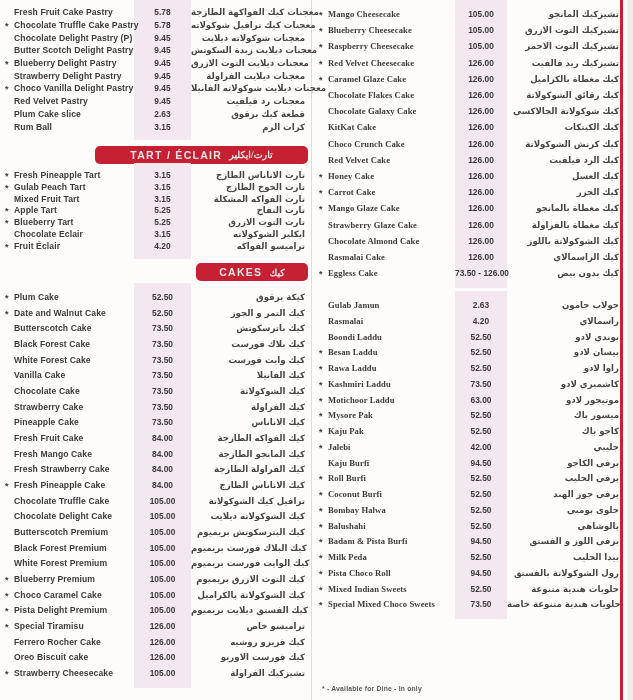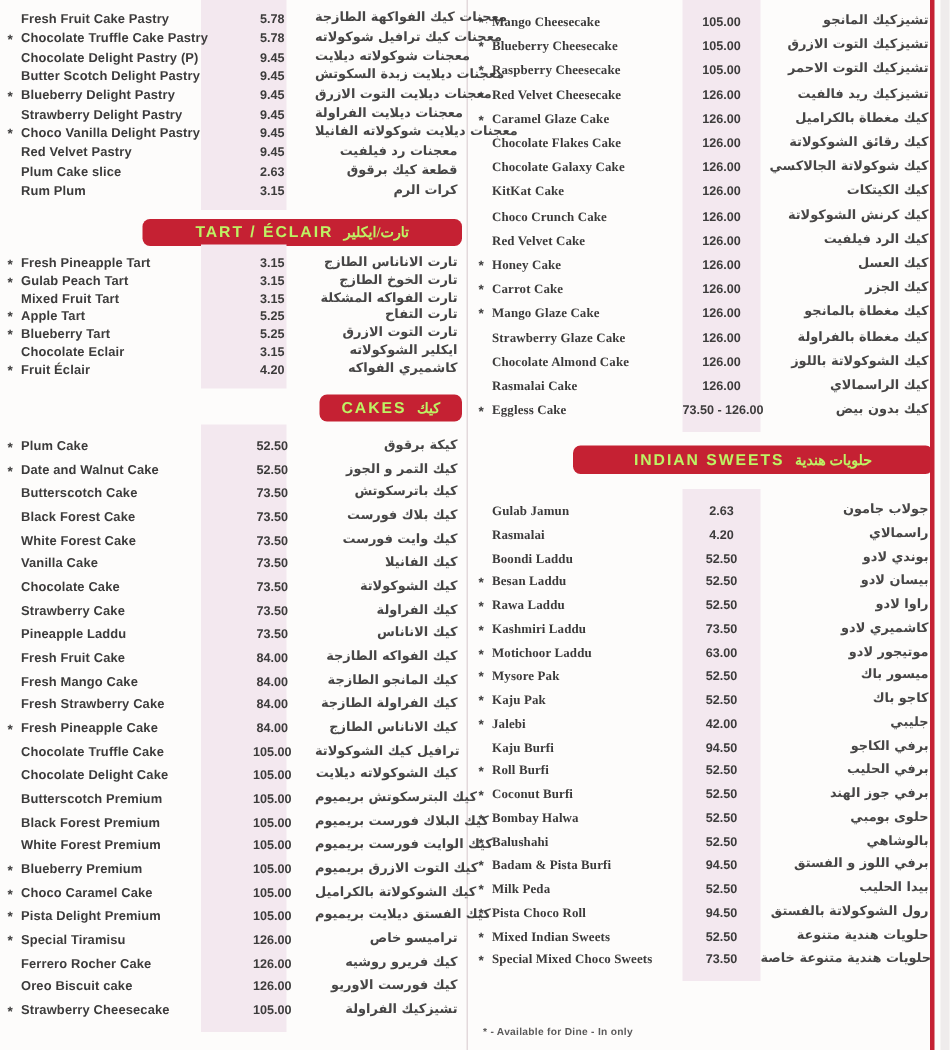--- a/index.html
+++ b/index.html
@@ -33,37 +33,37 @@
   .c1-b1 .row{height:15.75px;}
 
   .star{position:absolute;left:1px;top:50%;transform:translateY(-38%);
         font-size:9px;font-weight:bold;color:#3c3b3b;}
   .en{flex:none;padding-left:10px;box-sizing:border-box;
       font-size:8.6px;font-weight:bold;letter-spacing:.1px;white-space:nowrap;
       overflow:visible;}
   .col0 .en{width:130px;}
   .col1 .en{width:137px;font-family:Liberation Serif, serif;}
   .price{flex:none;text-align:center;font-size:8.4px;font-weight:bold;white-space:nowrap;}
-  .col0 .price{width:57px;padding-left:19px;}
+  .col0 .price{width:57px;}
   .col1 .price{width:52px;}
   .ar{flex:1;text-align:right;padding-right:3px;font-size:8.6px;font-weight:bold;
       color:#474646;white-space:nowrap;direction:rtl;
       font-family:"DejaVu Sans",sans-serif;}
 
   .hdr{
     margin-left:auto;height:18px;border-radius:5px;background:#c52133;
     display:flex;align-items:center;justify-content:center;gap:7px;
-    color:#bef264;box-sizing:border-box;
+    color:#e5e5e5;box-sizing:border-box;
   }
   .hdr .hdr-en{font-size:10.5px;font-weight:bold;letter-spacing:1.3px;white-space:nowrap;}
   .hdr .hdr-ar{font-size:9.5px;font-weight:bold;white-space:nowrap;direction:rtl;
                font-family:Liberation Serif, serif;}
   .c0-b1 .hdr{width:213px;margin-top:13px;}
   .c0-b1 .items{margin-top:5px;}
-  .c0-b2 .hdr{width:95px;margin-top:11px;}
+  .c0-b2 .hdr{width:112px;margin-top:11px;}
   .c0-b2 .items{margin-top:8px;}
   .c1-b1 .hdr{width:240px;margin-top:16px;height:19px;}
   .c1-b1 .items{margin-top:16px;}
 
   .footnote{
     position:absolute;left:322px;top:685px;font-size:6.8px;color:#5a5959;
     font-weight:bold;letter-spacing:.2px;
   }
 </style>
 </head>
@@ -119,21 +119,21 @@
             <span class="en">Red Velvet Pastry</span>
             <span class="price">9.45</span>
             <span class="ar">معجنات رد فيلفيت</span>
           </div>
           <div class="row">
             <span class="en">Plum Cake slice</span>
             <span class="price">2.63</span>
             <span class="ar">قطعة كيك برقوق</span>
           </div>
           <div class="row">
-            <span class="en">Rum Plum</span>
+            <span class="en">Rum Ball</span>
             <span class="price">3.15</span>
             <span class="ar">كرات الرم</span>
           </div>
         </div>
       </div>
       <div class="block c0-b1">
         <div class="hdr">
           <span class="hdr-en">TART / ÉCLAIR</span>
           <span class="hdr-ar">تارت/ايكلير</span>
         </div>
@@ -169,21 +169,21 @@
           </div>
           <div class="row">
             <span class="en">Chocolate Eclair</span>
             <span class="price">3.15</span>
             <span class="ar">ايكلير الشوكولاته</span>
           </div>
           <div class="row">
             <span class="star">*</span>
             <span class="en">Fruit Éclair</span>
             <span class="price">4.20</span>
-            <span class="ar">كاشميري الفواكه</span>
+            <span class="ar">تراميسو الفواكه</span>
           </div>
         </div>
       </div>
       <div class="block c0-b2">
         <div class="hdr">
           <span class="hdr-en">CAKES</span>
           <span class="hdr-ar">كيك</span>
         </div>
         <div class="items">
           <div class="row">
@@ -222,21 +222,21 @@
             <span class="en">Chocolate Cake</span>
             <span class="price">73.50</span>
             <span class="ar">كيك الشوكولاتة</span>
           </div>
           <div class="row">
             <span class="en">Strawberry Cake</span>
             <span class="price">73.50</span>
             <span class="ar">كيك الفراولة</span>
           </div>
           <div class="row">
-            <span class="en">Pineapple Laddu</span>
+            <span class="en">Pineapple Cake</span>
             <span class="price">73.50</span>
             <span class="ar">كيك الاناناس</span>
           </div>
           <div class="row">
             <span class="en">Fresh Fruit Cake</span>
             <span class="price">84.00</span>
             <span class="ar">كيك الفواكه الطازجة</span>
           </div>
           <div class="row">
             <span class="en">Fresh Mango Cake</span>
@@ -415,24 +415,20 @@
           </div>
           <div class="row">
             <span class="star">*</span>
             <span class="en">Eggless Cake</span>
             <span class="price">73.50 - 126.00</span>
             <span class="ar">كيك بدون بيض</span>
           </div>
         </div>
       </div>
       <div class="block c1-b1">
-        <div class="hdr">
-          <span class="hdr-en">INDIAN SWEETS</span>
-          <span class="hdr-ar">حلويات هندية</span>
-        </div>
         <div class="items">
           <div class="row">
             <span class="en">Gulab Jamun</span>
             <span class="price">2.63</span>
             <span class="ar">جولاب جامون</span>
           </div>
           <div class="row">
             <span class="en">Rasmalai</span>
             <span class="price">4.20</span>
             <span class="ar">راسمالاي</span>

